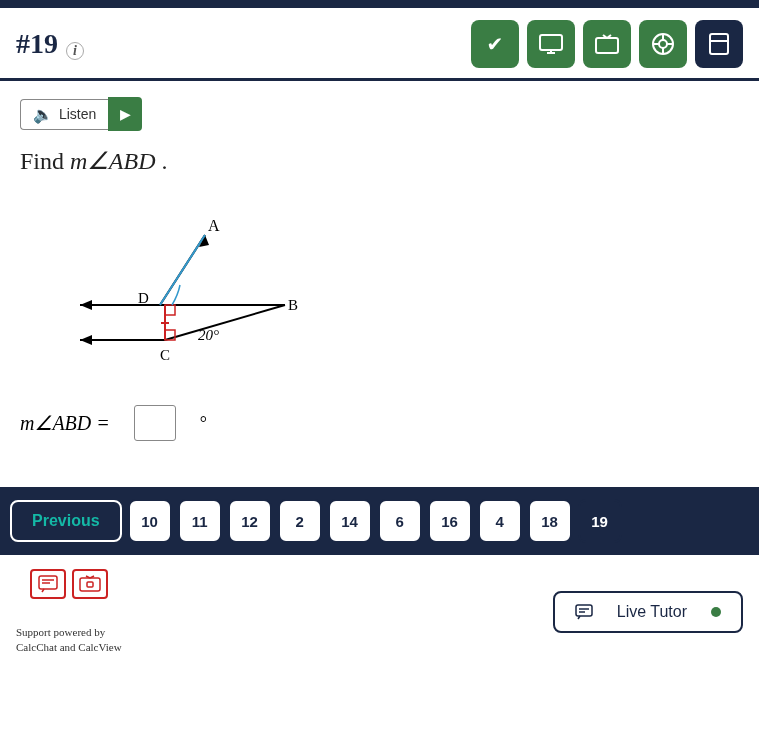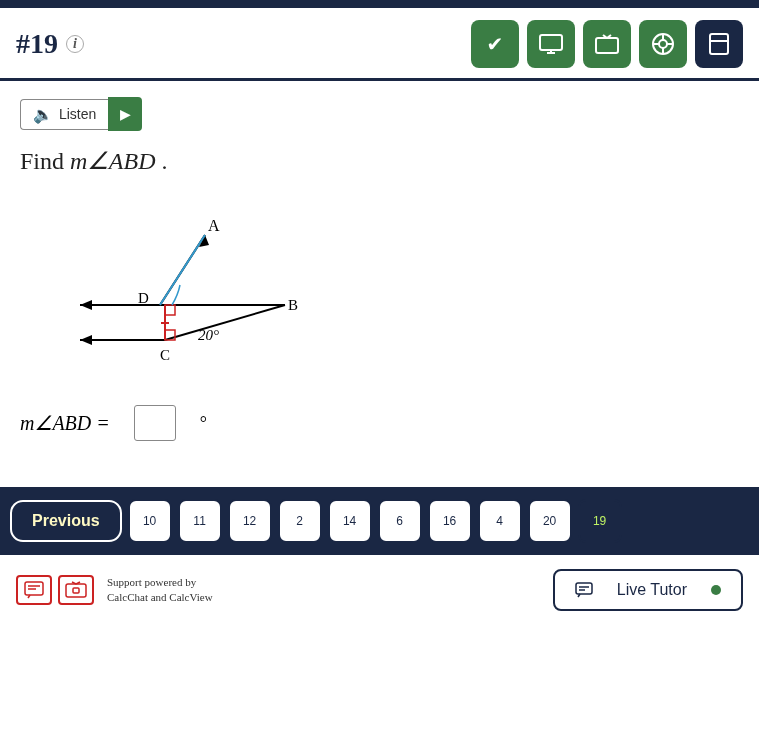--- a/index.html
+++ b/index.html
@@ -23,21 +23,21 @@
       justify-content: space-between;
       padding: 12px 16px 0 16px;
       background: #fff;
     }
 
     .problem-number {
       font-size: 28px;
       font-weight: bold;
       color: #1a2744;
       display: flex;
-      align-items: center;
+      align-items: flex-end;
       gap: 8px;
     }
 
     .info-icon {
       font-size: 14px;
       color: #555;
       font-style: italic;
       font-family: serif;
       border: 1px solid #aaa;
       border-radius: 50%;
@@ -172,61 +172,62 @@
     .pagination-bar {
       background: #1a2744;
       padding: 12px 10px;
       display: flex;
       align-items: center;
       gap: 6px;
     }
 
     .prev-btn {
       background: #1a2744;
-      color: #fef9c3;
+      color: #14b8a6;
       border: 2px solid #fff;
-      border-radius: 13px;
+      border-radius: 8px;
       padding: 10px 20px;
       font-size: 16px;
       font-weight: bold;
       cursor: pointer;
     }
 
     .page-btn {
       background: #fff;
       color: #1a2744;
       border: 2px solid #1a2744;
       border-radius: 8px;
       width: 44px;
       height: 44px;
-      font-size: 12px;
-      font-weight: normal;
+      font-size: 15px;
+      font-weight: bold;
       cursor: pointer;
       display: flex;
       align-items: center;
       justify-content: center;
     }
 
     .page-btn.active {
       background: #1a2744;
-      color: #bef264;
+      color: #ffffff;
     }
 
     .footer {
       display: flex;
       align-items: center;
       justify-content: space-between;
       padding: 14px 16px;
       background: #fff;
     }
 
     .support-left {
       display: flex;
       align-items: center;
-      gap: 13px;
+      gap: 26px;
+      flex-direction: column;
     }
 
     .support-icons {
       display: flex;
       gap: 6px;
     }
 
     .support-icon-box {
       width: 36px;
       height: 30px;
@@ -383,21 +384,21 @@
 <div class="pagination-bar">
   <button class="prev-btn">Previous</button>
   <button class="page-btn">10</button>
   <button class="page-btn">11</button>
   <button class="page-btn">12</button>
   <button class="page-btn">2</button>
   <button class="page-btn">14</button>
   <button class="page-btn">6</button>
   <button class="page-btn">16</button>
   <button class="page-btn">4</button>
-  <button class="page-btn">20</button>
+  <button class="page-btn">18</button>
   <button class="page-btn active">19</button>
 </div>
 
 <div class="footer">
   <div class="support-left">
     <div class="support-icons">
       <div class="support-icon-box">
         <svg width="20" height="18" viewBox="0 0 20 18" fill="none">
           <rect x="1" y="1" width="18" height="13" rx="2" stroke="#cc2222" stroke-width="1.5" fill="none"></rect>
           <line x1="4" y1="5" x2="16" y2="5" stroke="#cc2222" stroke-width="1.5"></line>

